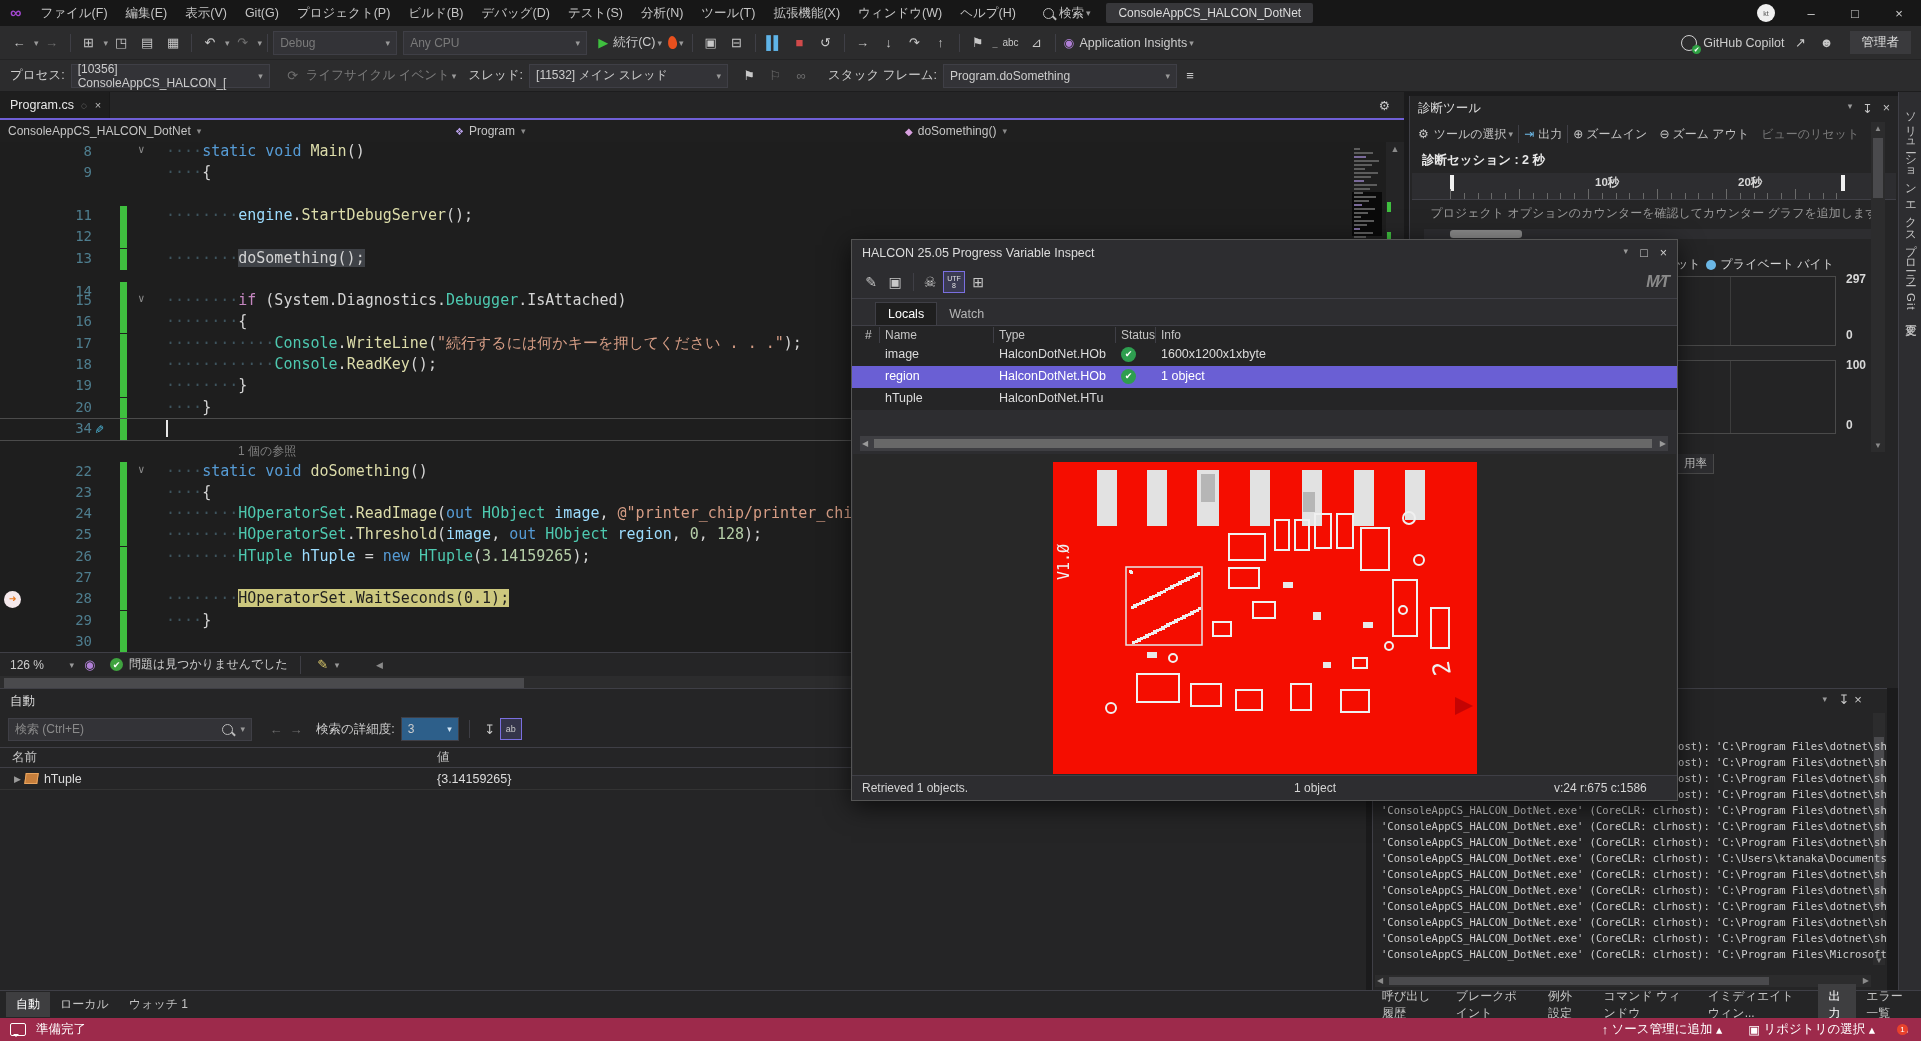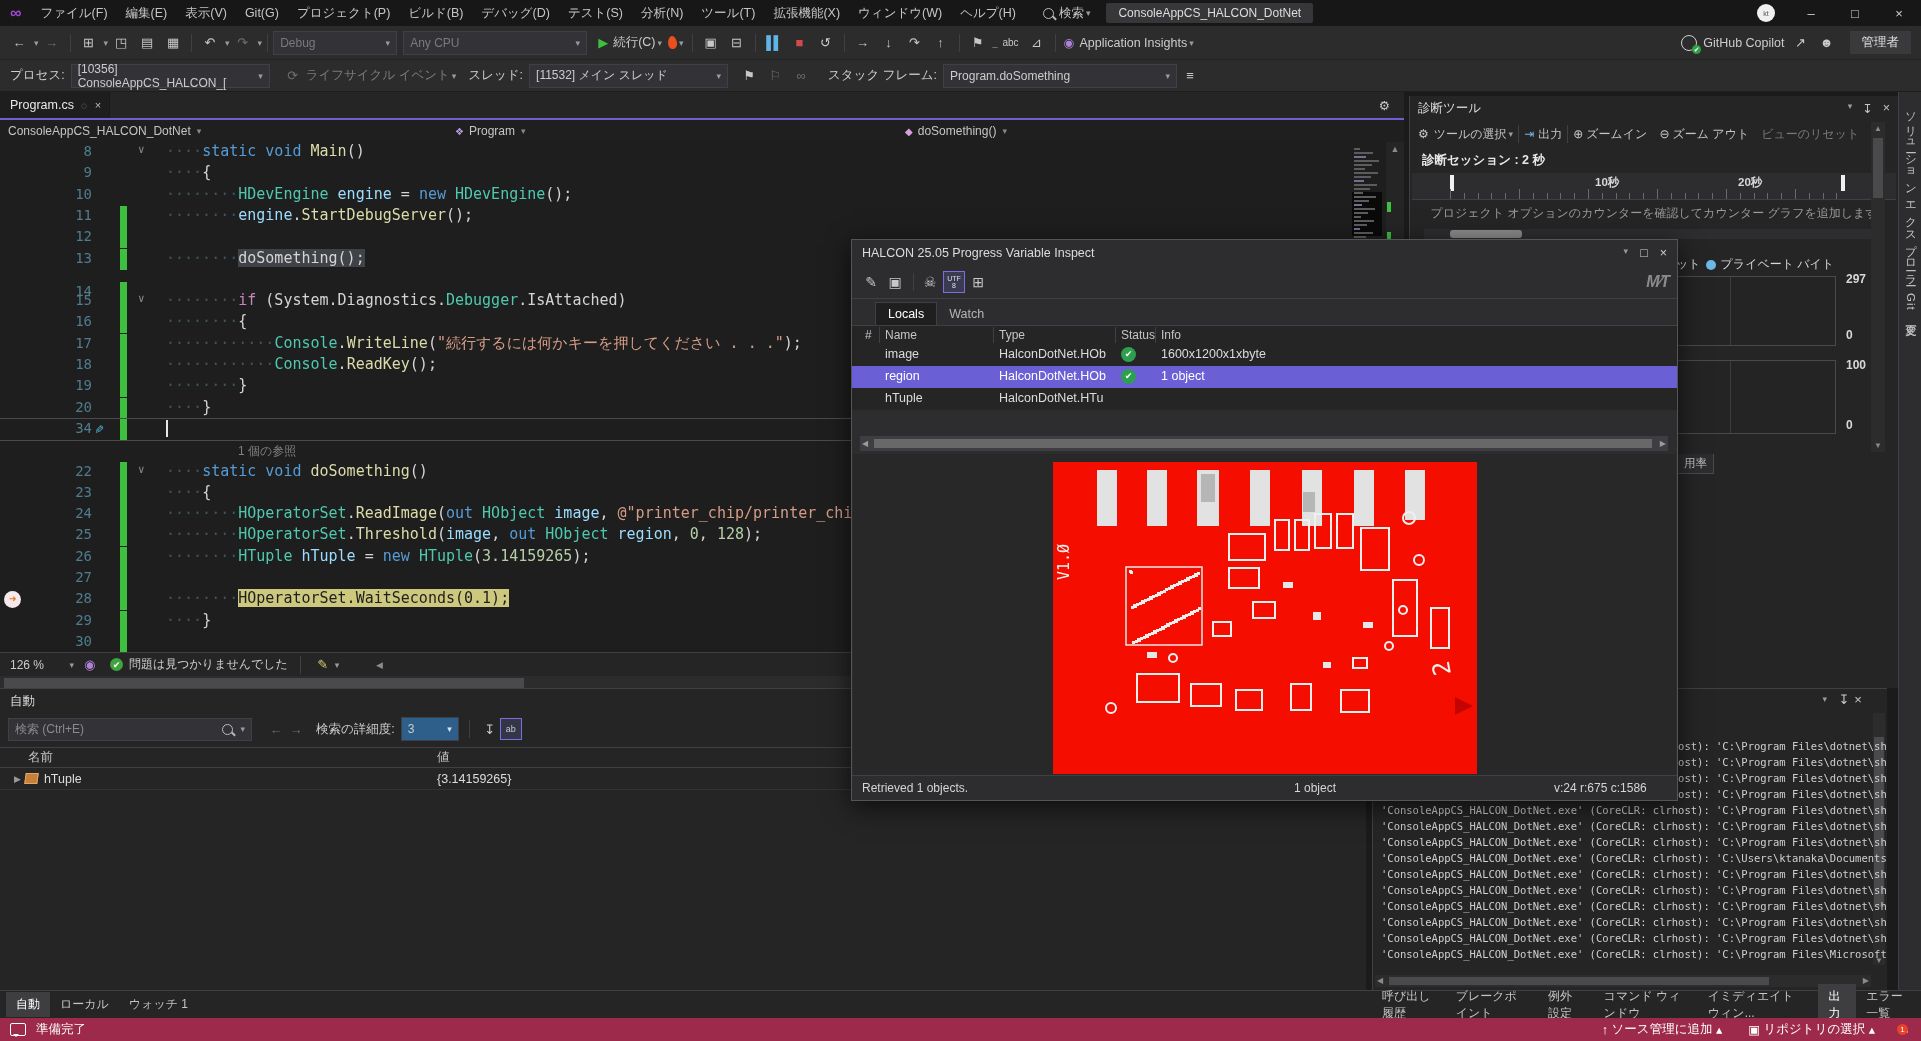--- a/index.html
+++ b/index.html
@@ -289,21 +289,20 @@
   </span>
   <span style="position:absolute;left:905px;display:flex;align-items:center">
     <span class="bc-ico" style="color:#d8a0df">◆</span>
     <span>doSomething()</span>
     <span class="bc-caret">▾</span>
   </span>
 </div>
 <div id="code" class="abs">
     <div class="cl" style="top: 0px;"><span class="ln">8</span><span class="fold">∨</span><span class="codetext"><span class="ws">····</span><span class="k">static </span><span class="k">void </span><span class="m">Main</span><span class="pl">()</span></span></div>
     <div class="cl" style="top: 21.3px;"><span class="ln">9</span><span class="codetext"><span class="ws">····</span><span class="pl">{</span></span></div>
-    <div class="cl" style="top: 42.6px;"><span class="ln">10</span><span class="codetext"><span class="ws">········</span><span class="t">HDevEngine </span><span class="v">engine </span><span class="pl">= </span><span class="k">new </span><span class="t">HDevEngine</span><span class="pl">();</span></span></div>
     <div class="cl" style="top: 63.9px;"><span class="ln">11</span><span class="chg"></span><span class="codetext"><span class="ws">········</span><span class="v">engine</span><span class="pl">.</span><span class="m">StartDebugServer</span><span class="pl">();</span></span></div>
     <div class="cl" style="top: 85.2px;"><span class="ln">12</span><span class="chg"></span><span class="codetext"></span></div>
     <div class="cl" style="top: 106.5px;"><span class="ln">13</span><span class="chg"></span><span class="codetext"><span class="ws">········</span><span class="box">doSomething();</span></span></div>
     <div class="cl" style="top: 127.8px; margin-top: 12px;"><span class="ln">14</span><span class="chg"></span><span class="codetext"></span></div>
     <div class="cl" style="top: 149.1px;"><span class="ln">15</span><span class="chg"></span><span class="fold">∨</span><span class="codetext"><span class="ws">········</span><span class="kc">if </span><span class="pl">(System.Diagnostics.</span><span class="t">Debugger</span><span class="pl">.IsAttached)</span></span></div>
     <div class="cl" style="top: 170.4px;"><span class="ln">16</span><span class="chg"></span><span class="codetext"><span class="ws">········</span><span class="pl">{</span></span></div>
     <div class="cl" style="top: 191.7px;"><span class="ln">17</span><span class="chg"></span><span class="codetext"><span class="ws">············</span><span class="t">Console</span><span class="pl">.</span><span class="m">WriteLine</span><span class="pl">(</span><span class="s">"続行するには何かキーを押してください . . ."</span><span class="pl">);</span></span></div>
     <div class="cl" style="top: 213px;"><span class="ln">18</span><span class="chg"></span><span class="codetext"><span class="ws">············</span><span class="t">Console</span><span class="pl">.</span><span class="m">ReadKey</span><span class="pl">();</span></span></div>
     <div class="cl" style="top: 234.3px;"><span class="ln">19</span><span class="chg"></span><span class="codetext"><span class="ws">········</span><span class="pl">}</span></span></div>
     <div class="cl" style="top: 255.6px;"><span class="ln">20</span><span class="chg"></span><span class="codetext"><span class="ws">····</span><span class="pl">}</span></span></div>
@@ -385,21 +384,21 @@
     <span style="margin-left:10px">検索の詳細度:</span>
     <div class="combo" style="width:44px;margin-left:6px;background:#2d5f8a">
         <span>3</span>
         <span class="dd" style="color:#d0e4f5">▾</span>
       </div>
     <span class="sep" style="margin:0 10px"></span>
     <span class="ico">↧</span>
     <span class="ico abox" style="font-size:9px">ab</span>
   </div>
   <div id="autos-cols">
-    <span style="margin-left:28px">名前</span>
+    <span style="margin-left:12px">名前</span>
     <span style="position:absolute;left:437px">値</span>
   </div>
   <div id="autos-row">
     <span style="margin-left:14px;color:#9a9a9a;font-size:9px">▶</span>
     <span class="cube"></span>
     <span>hTuple</span>
     <span style="position:absolute;left:437px">{3.14159265}</span>
   </div>
 </div>
 

